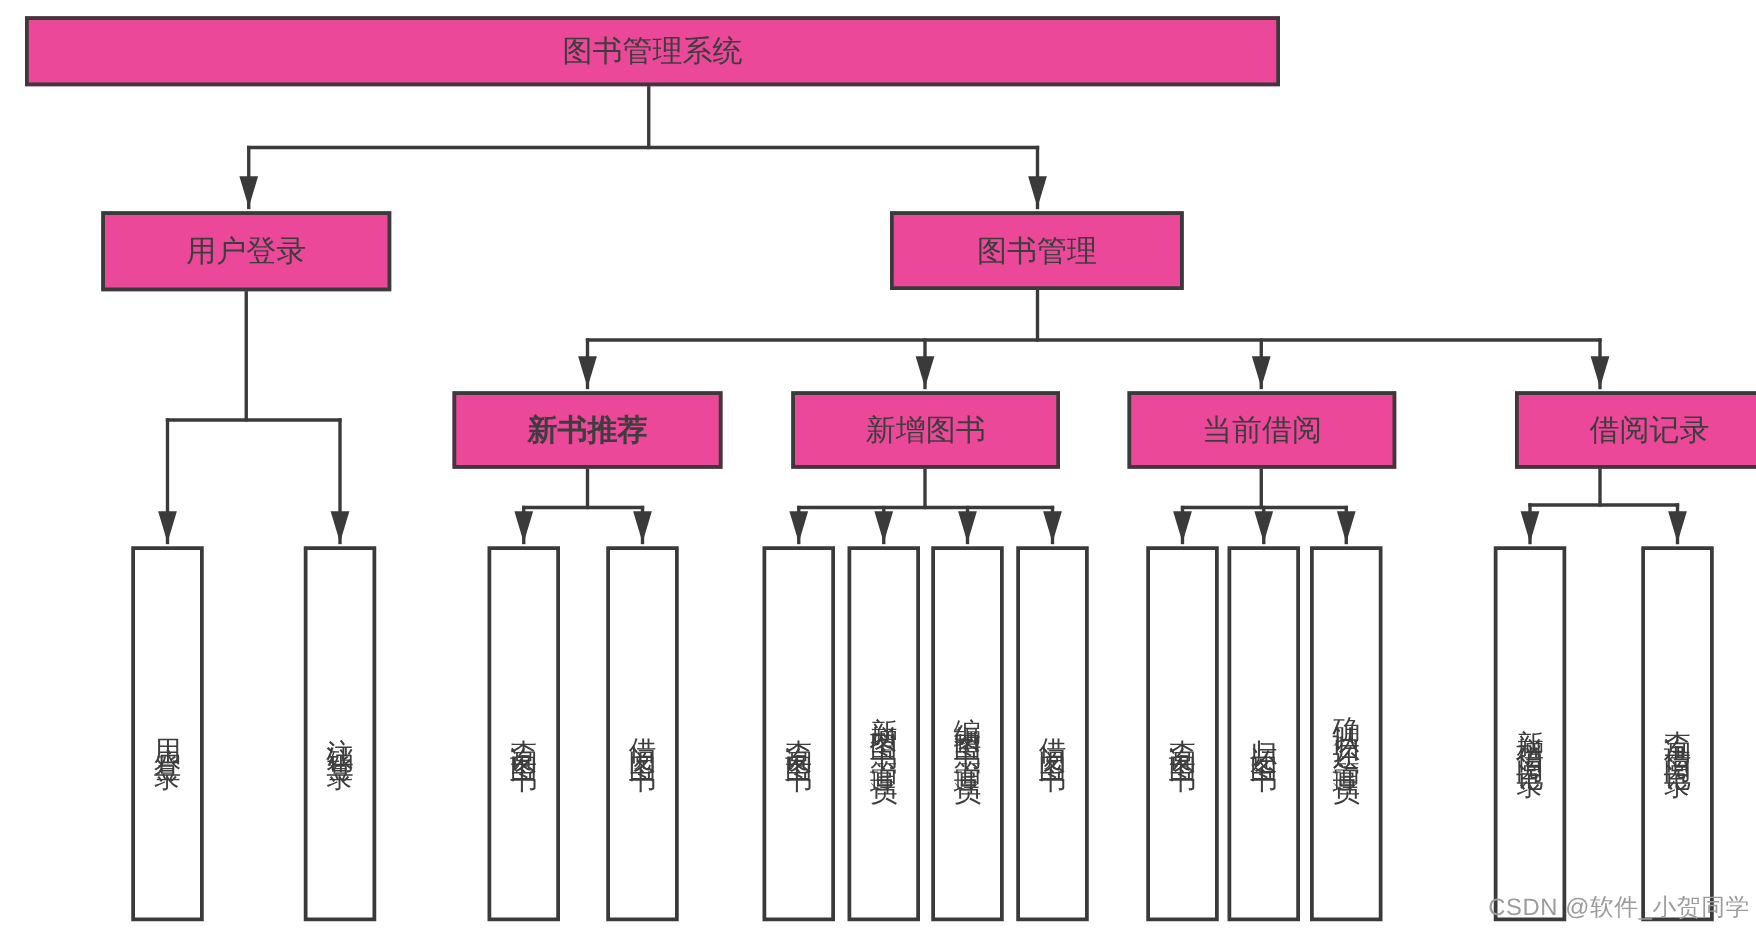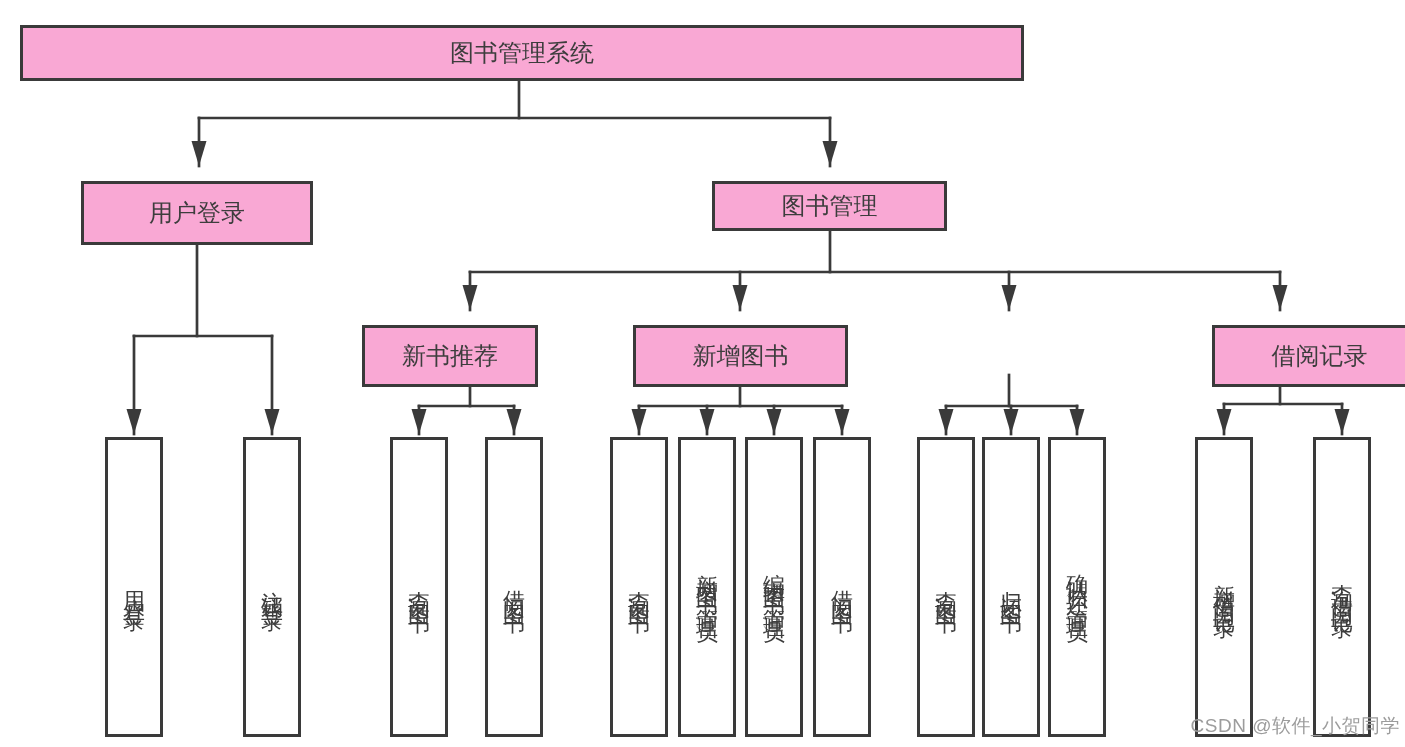--- a/index.html
+++ b/index.html
@@ -2,29 +2,29 @@
 <html><head>
 <meta charset="utf-8">
 <style>
   html,body{margin:0;padding:0;background:#ffffff;}
   #stage{
     position:relative;width:1405px;height:747px;background:#ffffff;overflow:hidden;
     font-family:"Liberation Sans",sans-serif;color:#3d3d3d;
   }
   #connectors{position:absolute;left:0;top:0;width:1405px;height:747px;}
   .node{
-    position:absolute;box-sizing:border-box;border:3px solid #3a3a3a;background:#f9a8d4;
-    display:flex;align-items:center;justify-content:center;text-align:center;margin-top:12px;
+    position:absolute;box-sizing:border-box;border:3px solid #3a3a3a;background:#ec4899;
+    display:flex;align-items:center;justify-content:center;text-align:center;
   }
   .node--root{left:20px;top:13px;width:1004px;height:56px;font-size:24px;}
   .node--l2,.node--mid{font-size:24px;}
   .node--user-login{left:81px;top:169px;width:232px;height:64px;}
-  .node--book-management{left:712px;top:169px;width:235px;height:50px;}
+  .node--book-management{left:712px;top:169px;width:235px;height:63px;}
   .node--mid{top:313px;height:62px;width:215px;}
-  .node--new-book{left:362px;width:176px;}
+  .node--new-book{left:362px;width:216px;font-weight:bold;}
   .node--book-borrow{left:633px;}
   .node--current-borrow{left:902px;}
   .node--borrow-records{left:1212px;}
   .leaf{
     position:absolute;top:437px;width:58px;height:300px;box-sizing:border-box;
     border:3px solid #3a3a3a;background:#ffffff;
     display:flex;align-items:center;justify-content:center;
   }
   .leaf span{
     writing-mode:vertical-rl;text-orientation:mixed;
@@ -96,20 +96,21 @@
     </g>
   </svg>
 
   <div class="node node--root">图书管理系统</div>
 
   <div class="node node--l2 node--user-login">用户登录</div>
   <div class="node node--l2 node--book-management">图书管理</div>
 
   <div class="node node--mid node--new-book">新书推荐</div>
   <div class="node node--mid node--book-borrow">新增图书</div>
+  <div class="node node--mid node--current-borrow">当前借阅</div>
   <div class="node node--mid node--borrow-records">借阅记录</div>
 
   <div class="leaf leaf--1">
     <span>用户登录</span>
     </div>
   <div class="leaf leaf--2">
     <span>注销登录</span>
     </div>
 
   <div class="leaf leaf--3">

